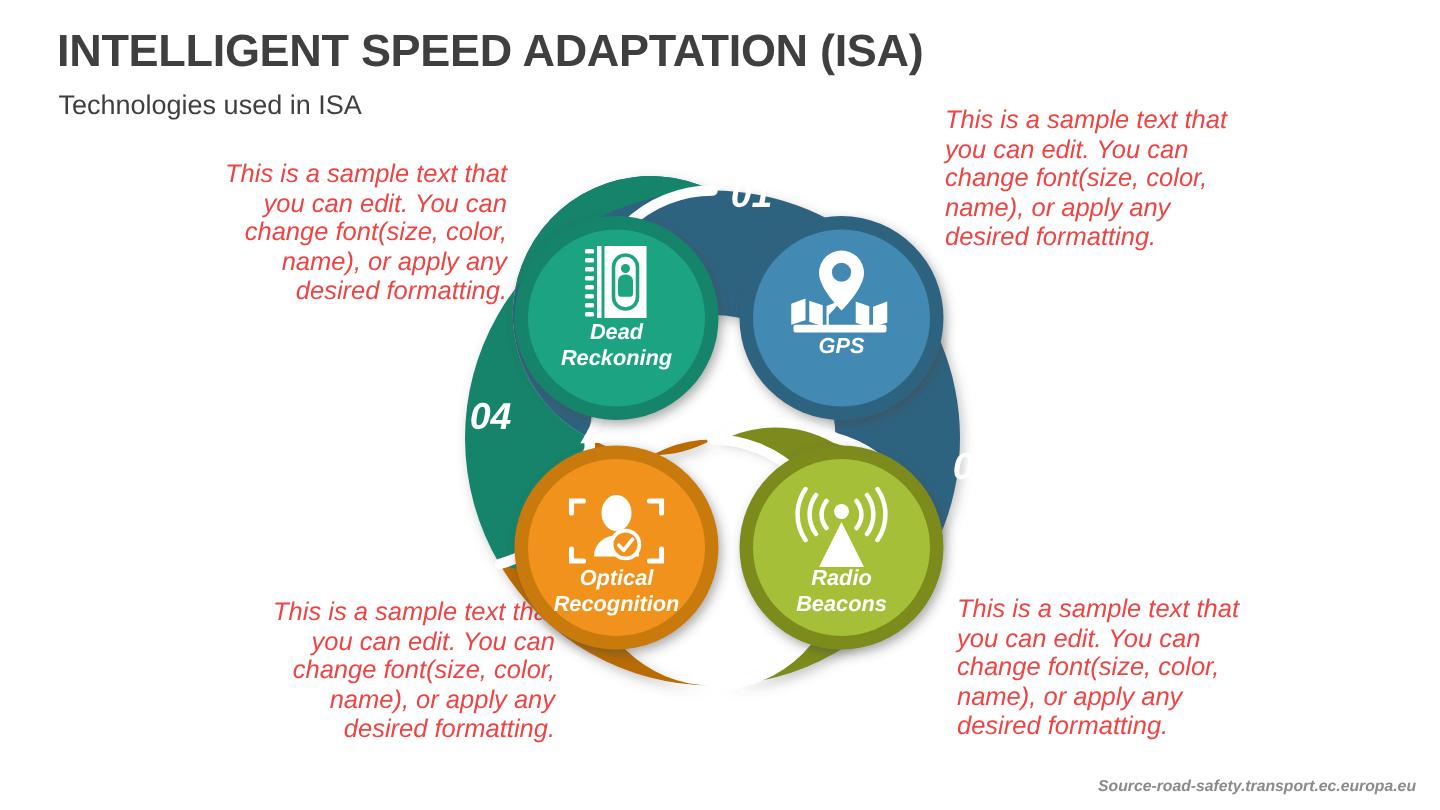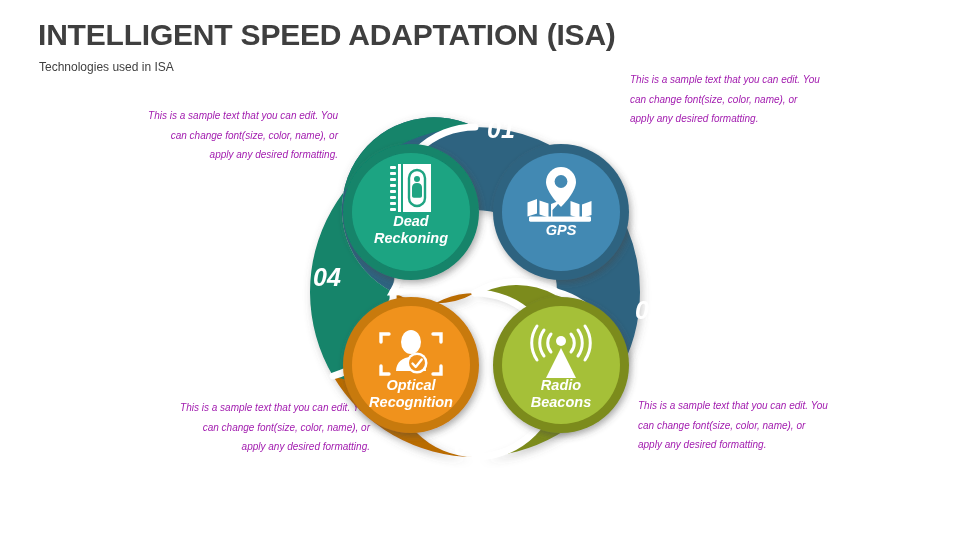--- a/index.html
+++ b/index.html
@@ -30,33 +30,33 @@
     font-size: 30px;
     font-weight: bold;
     color: #3f3f3f;
     letter-spacing: -0.2px;
     white-space: nowrap;
   }
   #subtitle {
     position: absolute;
     left: 39px;
     top: 60px;
-    font-size: 12px;
+    font-size: 18px;
     font-weight: normal;
     color: #3f3f3f;
     white-space: nowrap;
   }
 
   
   .sample-text {
     position: absolute;
-    font-size: 10px;
+    font-size: 17px;
     font-style: italic;
     line-height: 19.5px;
-    color: #a21caf;
+    color: #ef4444;
     width: 190px;
   }
   #text-tl { left: 148px; top: 106px; text-align: right; }
   #text-tr { left: 630px; top: 70px; text-align: left; }
   #text-bl { left: 180px; top: 398px; text-align: right; }
   #text-br { left: 638px; top: 396px; text-align: left; }
 
   
   #diagram {
     position: absolute;
@@ -248,14 +248,15 @@
 
         <circle cx="296" cy="261" r="5" fill="#ffffff"></circle>
         <path d="M 296 268 l 15 30 h -30 z" fill="#ffffff"></path>
       </g>
       <text class="node-label" x="296" y="310" text-anchor="middle">Radio</text>
       <text class="node-label" x="296" y="327" text-anchor="middle">Beacons</text>
 
     </svg>
   </div>
 
+  <div id="source">Source-road-safety.transport.ec.europa.eu</div>
 
 </div>
 
 </body></html>

